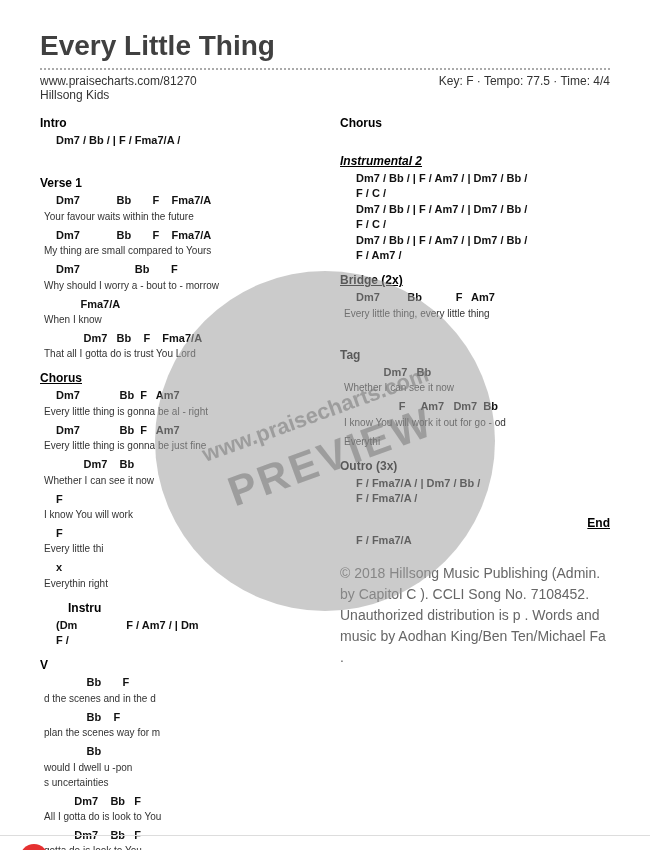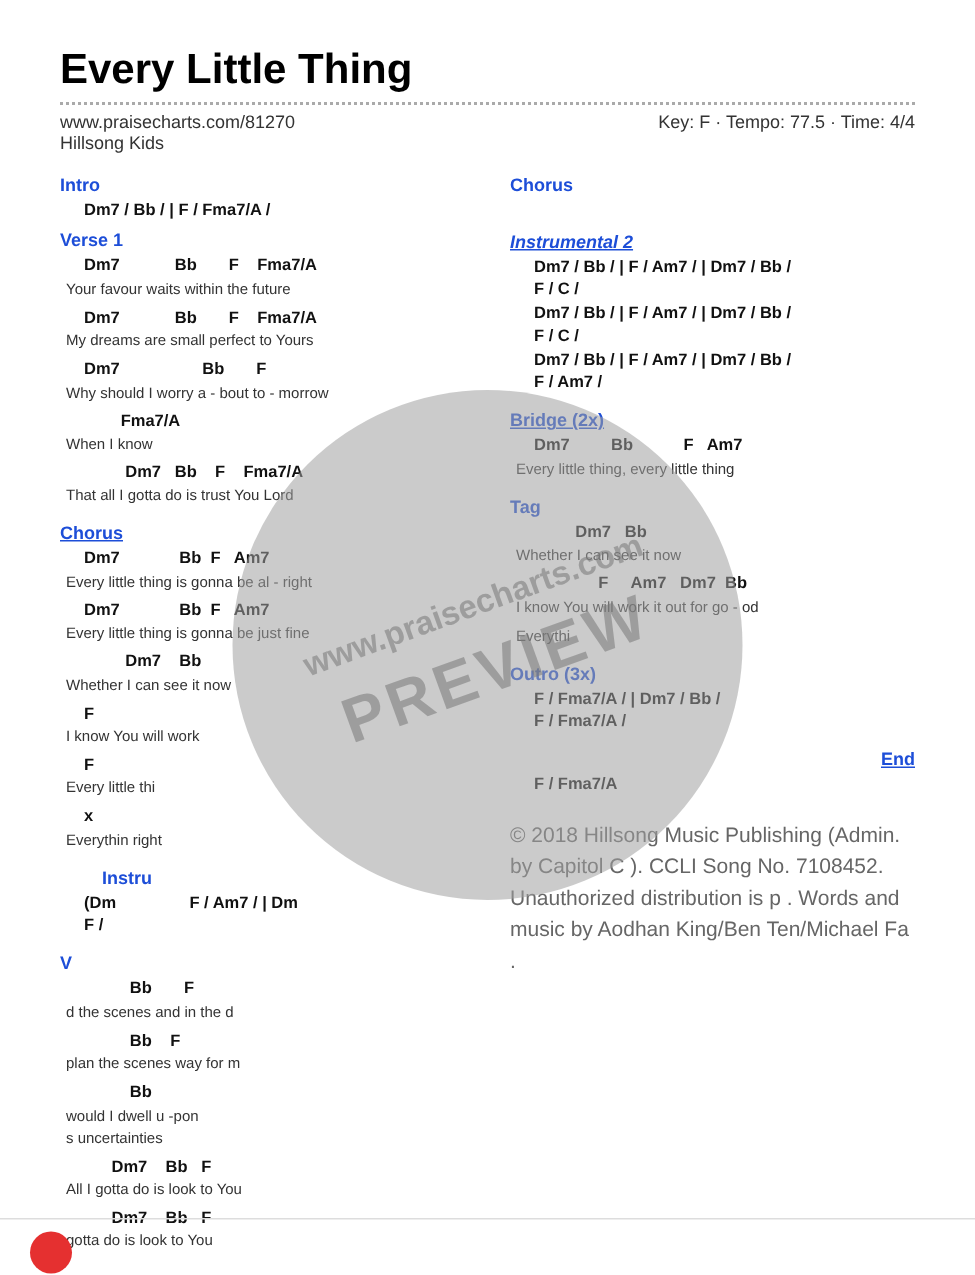--- a/index.html
+++ b/index.html
@@ -14,21 +14,21 @@
     .page {
       width: 650px;
       min-height: 850px;
       background: #fff;
       position: relative;
       padding: 30px 40px 20px 40px;
     }
     .song-title {
       font-size: 28px;
       font-weight: bold;
-      color: #000000;
+      color: #404040;
       margin-bottom: 4px;
     }
     .dotted-line {
       border: none;
       border-top: 2px dotted #aaa;
       margin: 6px 0 4px 0;
     }
     .meta-row {
       display: flex;
       justify-content: space-between;
@@ -46,21 +46,21 @@
       flex: 1;
       min-width: 0;
     }
     .col-right {
       flex: 1;
       min-width: 0;
     }
     .section-title {
       font-size: 12px;
       font-weight: bold;
-      color: #1d4ed8;
+      color: #000000;
       margin-bottom: 3px;
       margin-top: 12px;
     }
     .section-title:first-child {
       margin-top: 0;
     }
     .chord-line {
       font-size: 11px;
       font-weight: bold;
       color: #111;
@@ -156,28 +156,28 @@
     </span>
   </div>
 
   <div class="columns">
 
     <div class="col-left">
 
       <div class="section-title">Intro</div>
       <div class="chord-line">Dm7 / Bb / | F / Fma7/A /</div>
 
-      <div class="section-title" style="margin-top:5px;">Verse 1</div>
+      <div class="section-title" style="margin-top:28px;">Verse 1</div>
       <div class="chord-lyric-block">
         <div class="chord-line">Dm7            Bb       F    Fma7/A</div>
         <div class="lyric-line">Your favour waits within the future</div>
       </div>
       <div class="chord-lyric-block">
         <div class="chord-line">Dm7            Bb       F    Fma7/A</div>
-        <div class="lyric-line">My dreams are small perfect to Yours</div>
+        <div class="lyric-line">My thing are small compared to Yours</div>
       </div>
       <div class="chord-lyric-block">
         <div class="chord-line">Dm7                  Bb       F</div>
         <div class="lyric-line">Why should I worry a - bout to - morrow</div>
       </div>
       <div class="chord-lyric-block">
         <div class="chord-line">        Fma7/A</div>
         <div class="lyric-line">When I know</div>
       </div>
       <div class="chord-lyric-block">
@@ -251,21 +251,21 @@
       <div class="chord-line">F / C /</div>
       <div class="chord-line">Dm7 / Bb / | F / Am7 / | Dm7 / Bb /</div>
       <div class="chord-line">F / Am7 /</div>
 
       <div class="section-title" style="margin-top:10px; text-decoration:underline;">Bridge (2x)</div>
       <div class="chord-lyric-block">
         <div class="chord-line">Dm7         Bb           F   Am7</div>
         <div class="lyric-line">Every little thing, every little thing</div>
       </div>
 
-      <div class="section-title" style="margin-top:10px; ">Tag</div>
+      <div class="section-title" style="margin-top:27px; ">Tag</div>
       <div class="chord-lyric-block">
         <div class="chord-line">         Dm7   Bb</div>
         <div class="lyric-line">Whether I can see it now</div>
       </div>
       <div class="chord-lyric-block">
         <div class="chord-line">              F     Am7   Dm7  Bb</div>
         <div class="lyric-line">I know You will work it out  for  go - od</div>
       </div>
 
       <div class="lyric-line" style="margin-top:4px;">Everythi</div>

